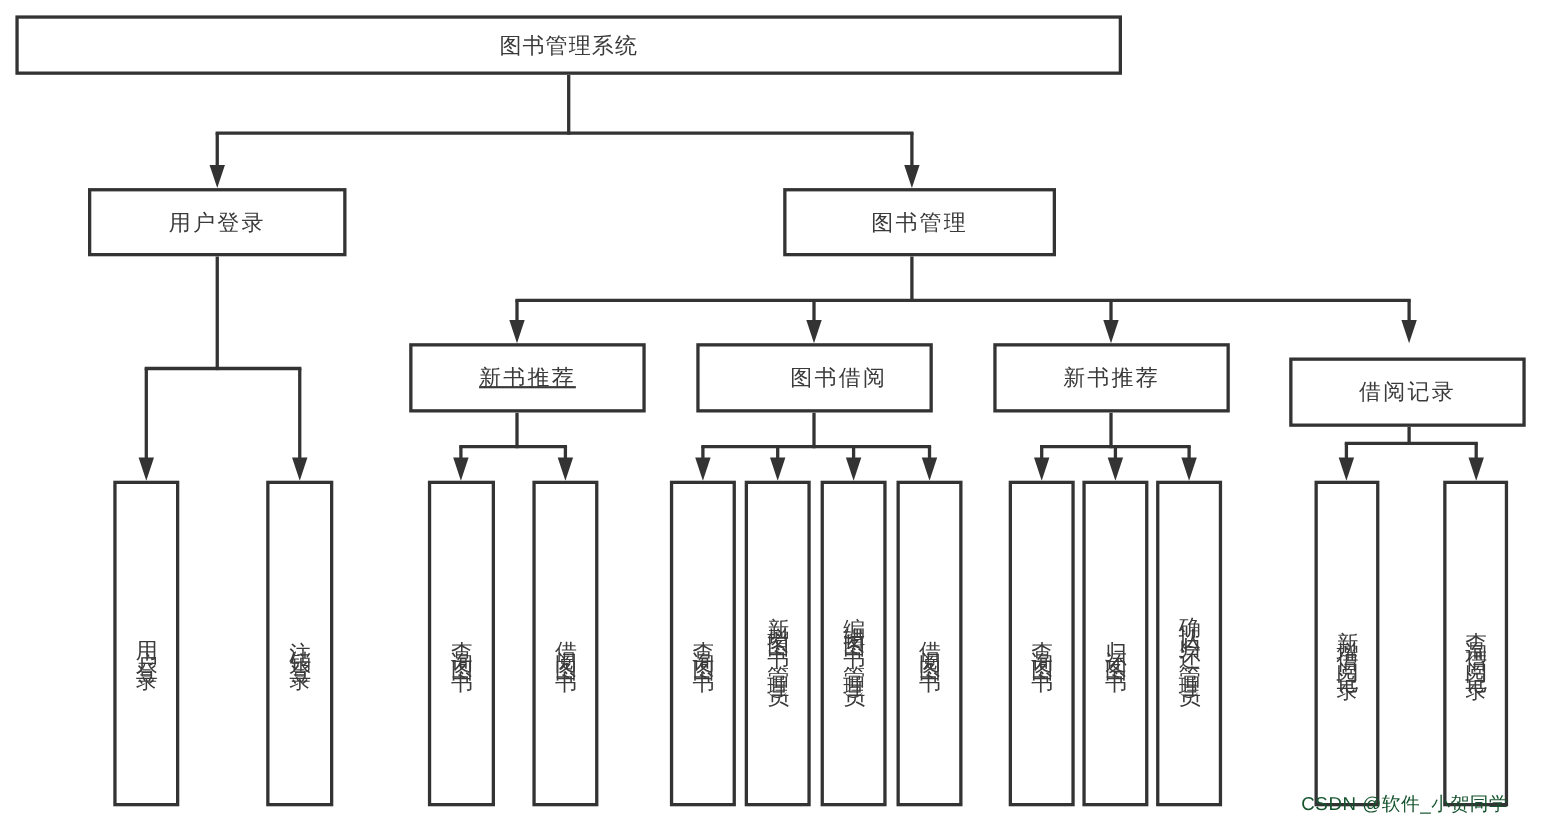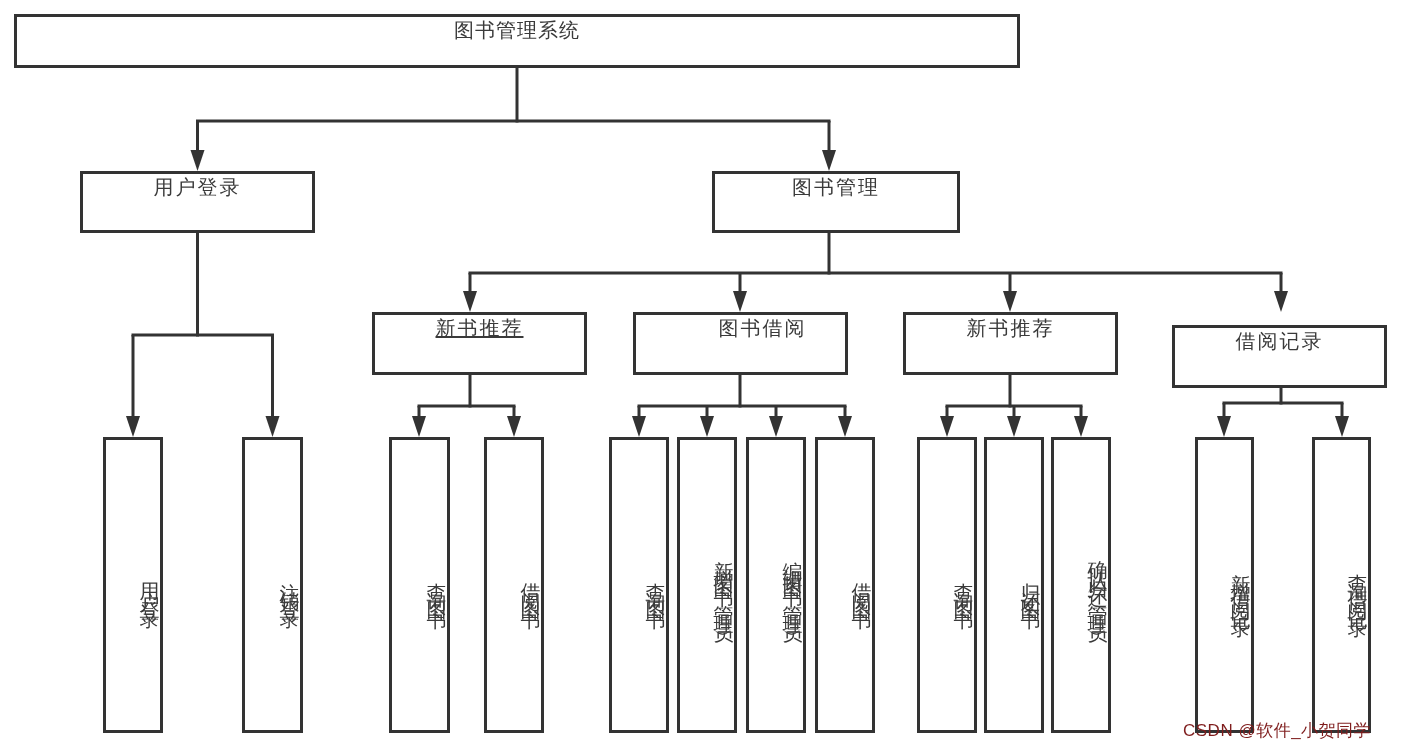--- a/index.html
+++ b/index.html
@@ -11,41 +11,41 @@
     font-family: "Liberation Sans", sans-serif;
     overflow: hidden;
   }
   #wires { position: absolute; left: 0; top: 0; width: 1405px; height: 747px; }
   .node {
     position: absolute;
     box-sizing: border-box;
     border: 3px solid #333333;
     background: #ffffff;
     display: flex;
-    align-items: flex-start;
+    align-items: center;
     justify-content: center;
     color: #3a3a3a;
   }
   .h-node { font-size: 20px; letter-spacing: 2px; white-space: nowrap; }
   .root-node { font-size: 20px; letter-spacing: 1px; }
   .v-node {
     writing-mode: vertical-rl;
     text-orientation: mixed;
     font-size: 20px;
     letter-spacing: 9px;
     line-height: 1;
     white-space: nowrap;
   }
   .watermark {
     position: absolute;
     left: 1183px;
     top: 719px;
     font-size: 17px;
     letter-spacing: 0.5px;
-    color: #7f1d1d;
+    color: #14532d;
     white-space: nowrap;
     z-index: 5;
     text-align: right;
   }
 </style>
 </head>
 <body>
 
 <div id="canvas">
 

